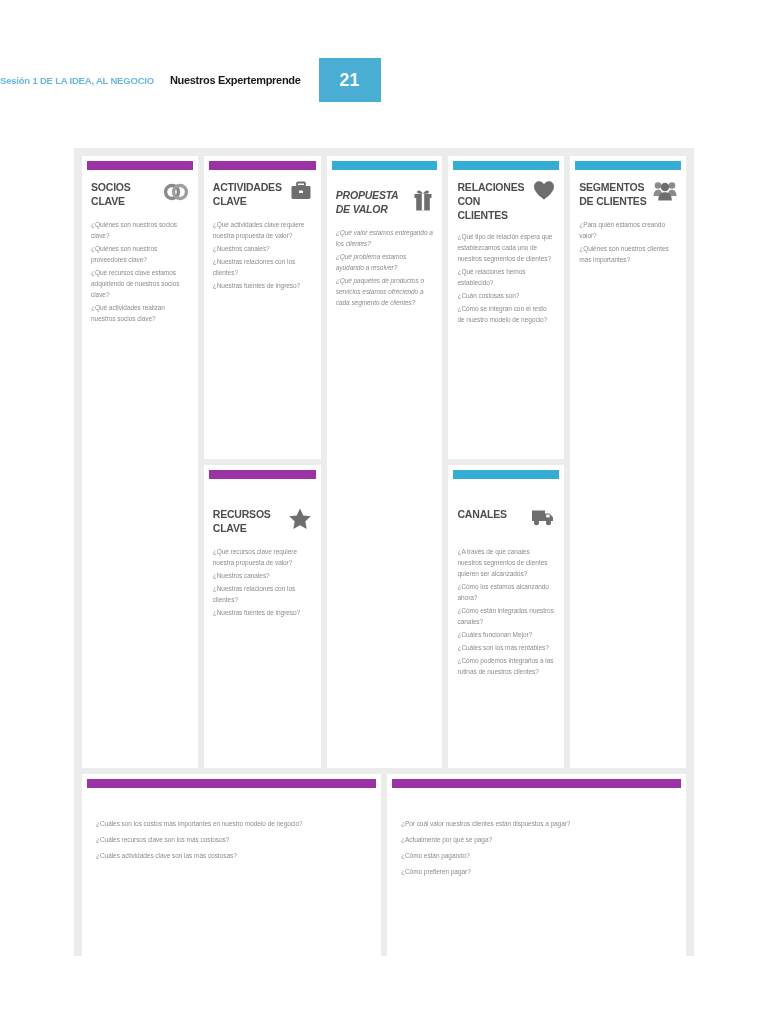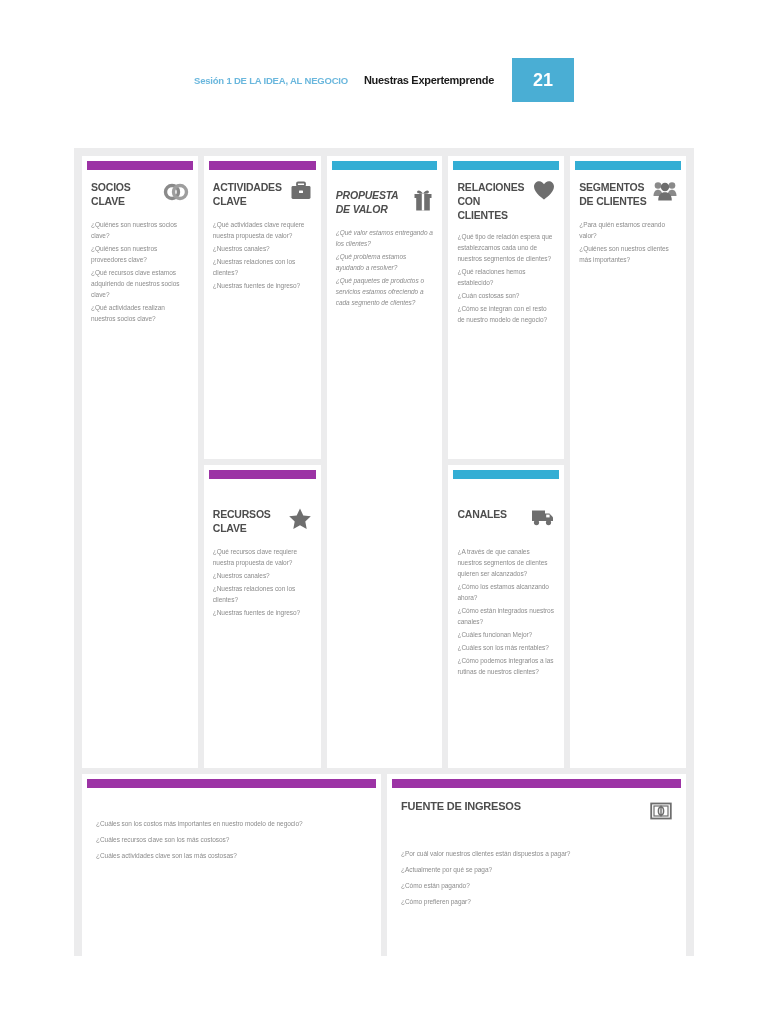--- a/index.html
+++ b/index.html
@@ -6,21 +6,21 @@
   body{
     width:768px;height:1024px;
     background:#ffffff;
     font-family:"Liberation Sans", sans-serif;
     overflow:hidden;
     position:relative;
   }
   
   .page-header{
     position:absolute;left:0;top:58px;width:768px;height:44px;
-    display:flex;align-items:center;justify-content:center;
+    display:flex;align-items:center;justify-content:flex-start;
   }
   .hdr-session{
     color:#6ab7dd;font-size:9.5px;font-weight:bold;letter-spacing:-0.2px;
     white-space:nowrap;margin-right:16px;
   }
   .hdr-program{
     color:#1a1a1a;font-size:11px;font-weight:bold;letter-spacing:-0.3px;
     white-space:nowrap;margin-right:18px;
   }
   .page-badge{
@@ -88,21 +88,21 @@
   }
   .wide-icon{flex:none;width:26px;height:30px;display:flex;align-items:flex-start;justify-content:flex-end;}
   .wide-list{margin-top:18px;}
   .wide-list .q-item{font-size:6.5px;line-height:12px;margin-bottom:4px;}
 </style>
 </head>
 <body>
 
 <div class="page-header">
   <div class="hdr-session">Sesión 1 DE LA IDEA, AL NEGOCIO</div>
-  <div class="hdr-program">Nuestras Expertemprende</div>
+  <div class="hdr-program">Nuestros Expertemprende</div>
   <div class="page-badge">
     <span>21</span>
   </div>
 </div>
 
 <div class="canvas">
 
   <div class="canvas-top">
 
     <div class="col col-1">
@@ -286,31 +286,20 @@
           <div class="q-item">¿Cuáles son los costos más importantes en nuestro modelo de negocio?</div>
           <div class="q-item">¿Cuáles recursos clave son los más costosos?</div>
           <div class="q-item">¿Cuáles actividades clave son las más costosas?</div>
         </div>
       </div>
     </div>
 
     <div class="card-wide">
       <div class="bar bar-purple"></div>
       <div class="wide-inner">
-        <div class="wide-head">
-          <div class="wide-title">FUENTE DE INGRESOS</div>
-          <div class="wide-icon">
-            <svg width="22" height="22" viewBox="0 0 22 22">
-              <rect x="1.2" y="3.5" width="19.6" height="15" fill="none" stroke="#6e6e6e" stroke-width="1.8"></rect>
-              <rect x="4" y="6" width="14" height="10" fill="none" stroke="#6e6e6e" stroke-width="1.2"></rect>
-              <ellipse cx="11" cy="11" rx="2.6" ry="4" fill="none" stroke="#6e6e6e" stroke-width="1.5"></ellipse>
-              <line x1="11" y1="5.6" x2="11" y2="16.4" stroke="#6e6e6e" stroke-width="1.4"></line>
-            </svg>
-          </div>
-        </div>
         <div class="wide-list">
           <div class="q-item">¿Por cuál valor nuestros clientes están dispuestos a pagar?</div>
           <div class="q-item">¿Actualmente por qué se paga?</div>
           <div class="q-item">¿Cómo están pagando?</div>
           <div class="q-item">¿Cómo prefieren pagar?</div>
         </div>
       </div>
     </div>
 
   </div>

